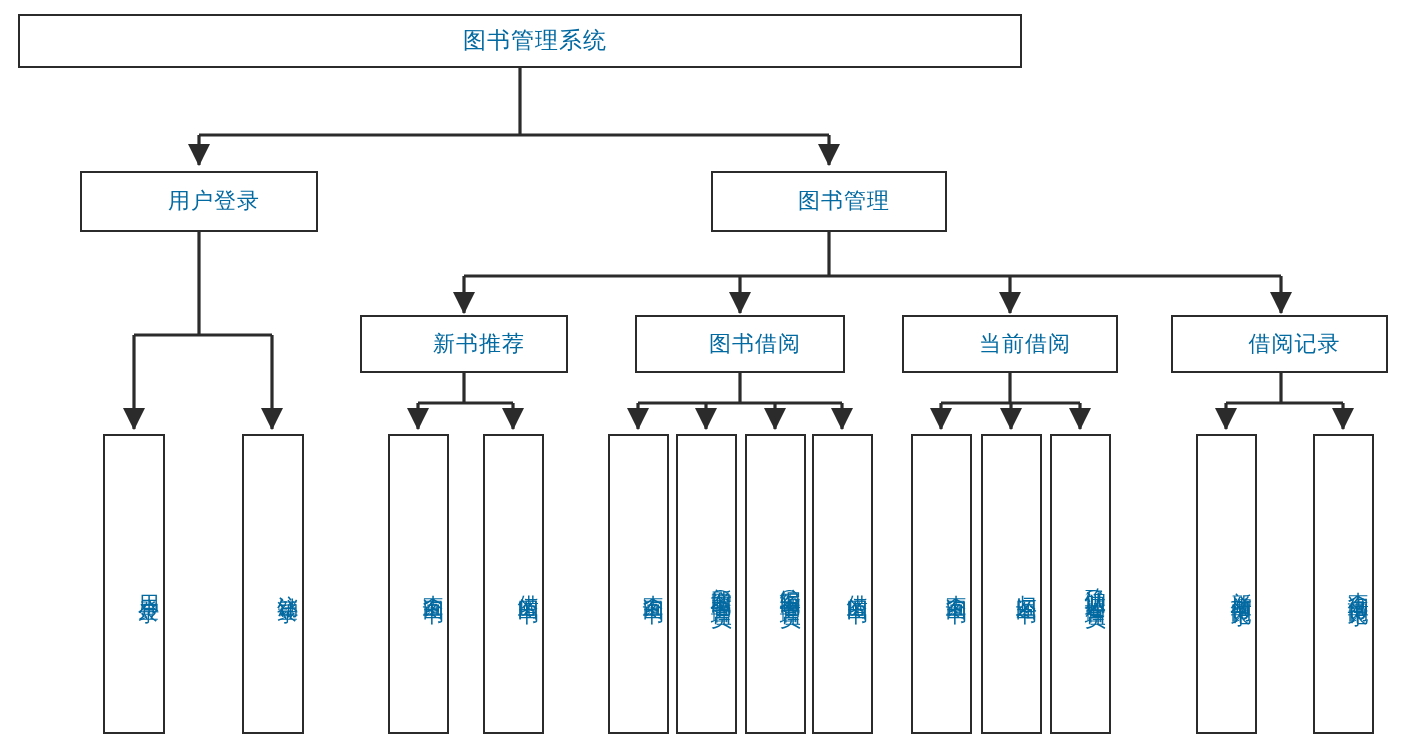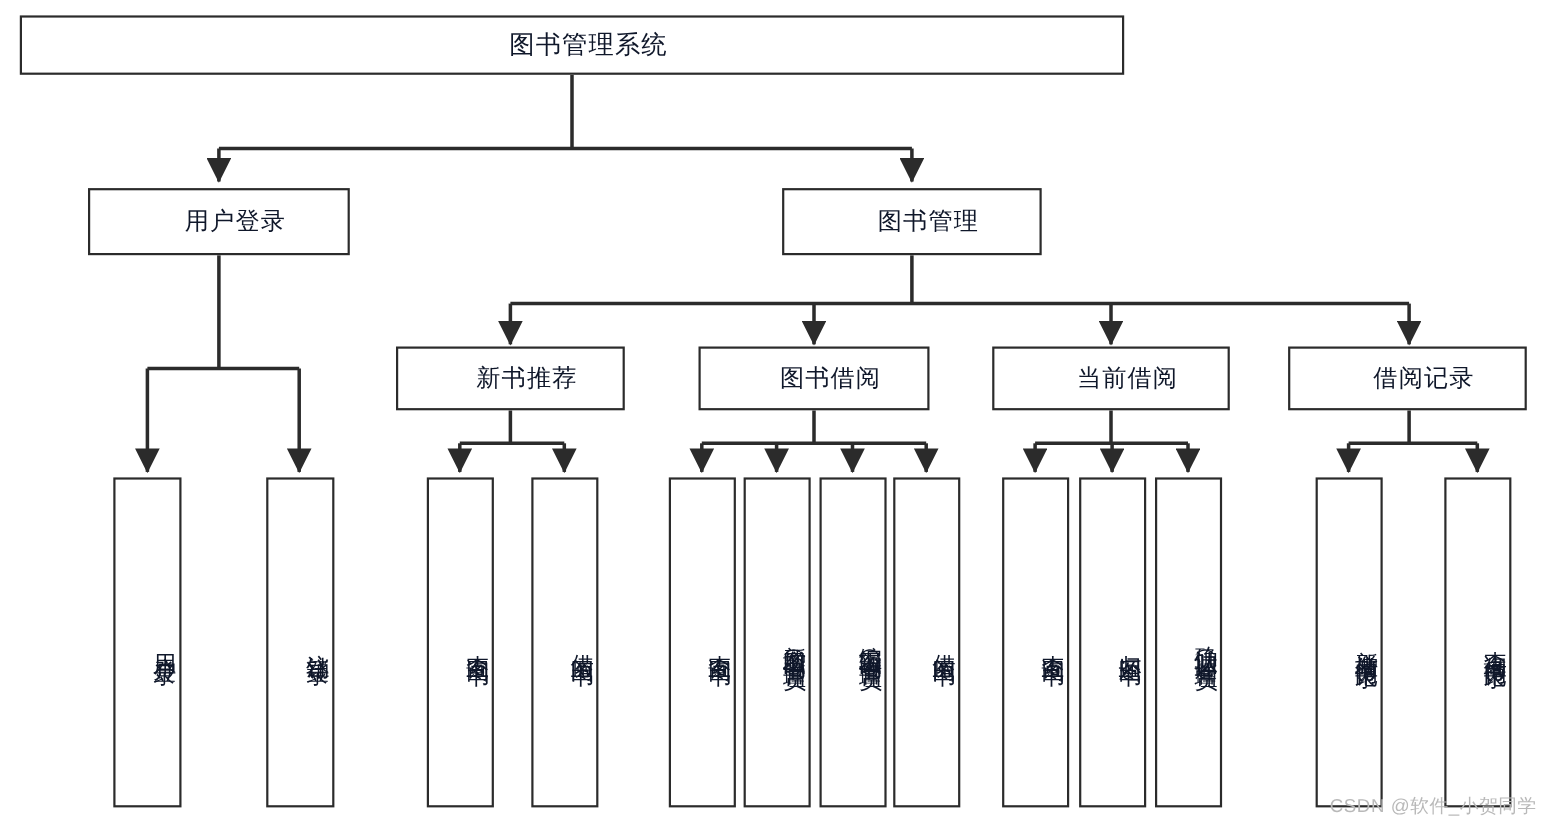--- a/index.html
+++ b/index.html
@@ -26,21 +26,21 @@
     height: 747px;
   }
   .node {
     position: absolute;
     box-sizing: border-box;
     background: #ffffff;
     border: 2.5px solid #2b2b2b;
     display: flex;
     align-items: center;
     justify-content: center;
-    color: #0f172a;
+    color: #0369a1;
     padding-left: 30px;
   }
   .node.horiz .node-label {
     font-size: 22px;
     line-height: 1.1;
     letter-spacing: 1px;
     white-space: nowrap;
   }
   .node.vert {
     align-items: center;
@@ -185,15 +185,14 @@
     <span class="node-label">确认归还（管理员）</span>
   </div>
 
   <div class="node vert" style="left:1196px; top:434px; width:61px; height:300px;">
     <span class="node-label">新增借阅记录</span>
   </div>
   <div class="node vert" style="left:1313px; top:434px; width:61px; height:300px;">
     <span class="node-label">查询借阅记录</span>
   </div>
 
-  <div class="watermark">CSDN @软件_小贺同学</div>
 
 </div>
 
 </body></html>

